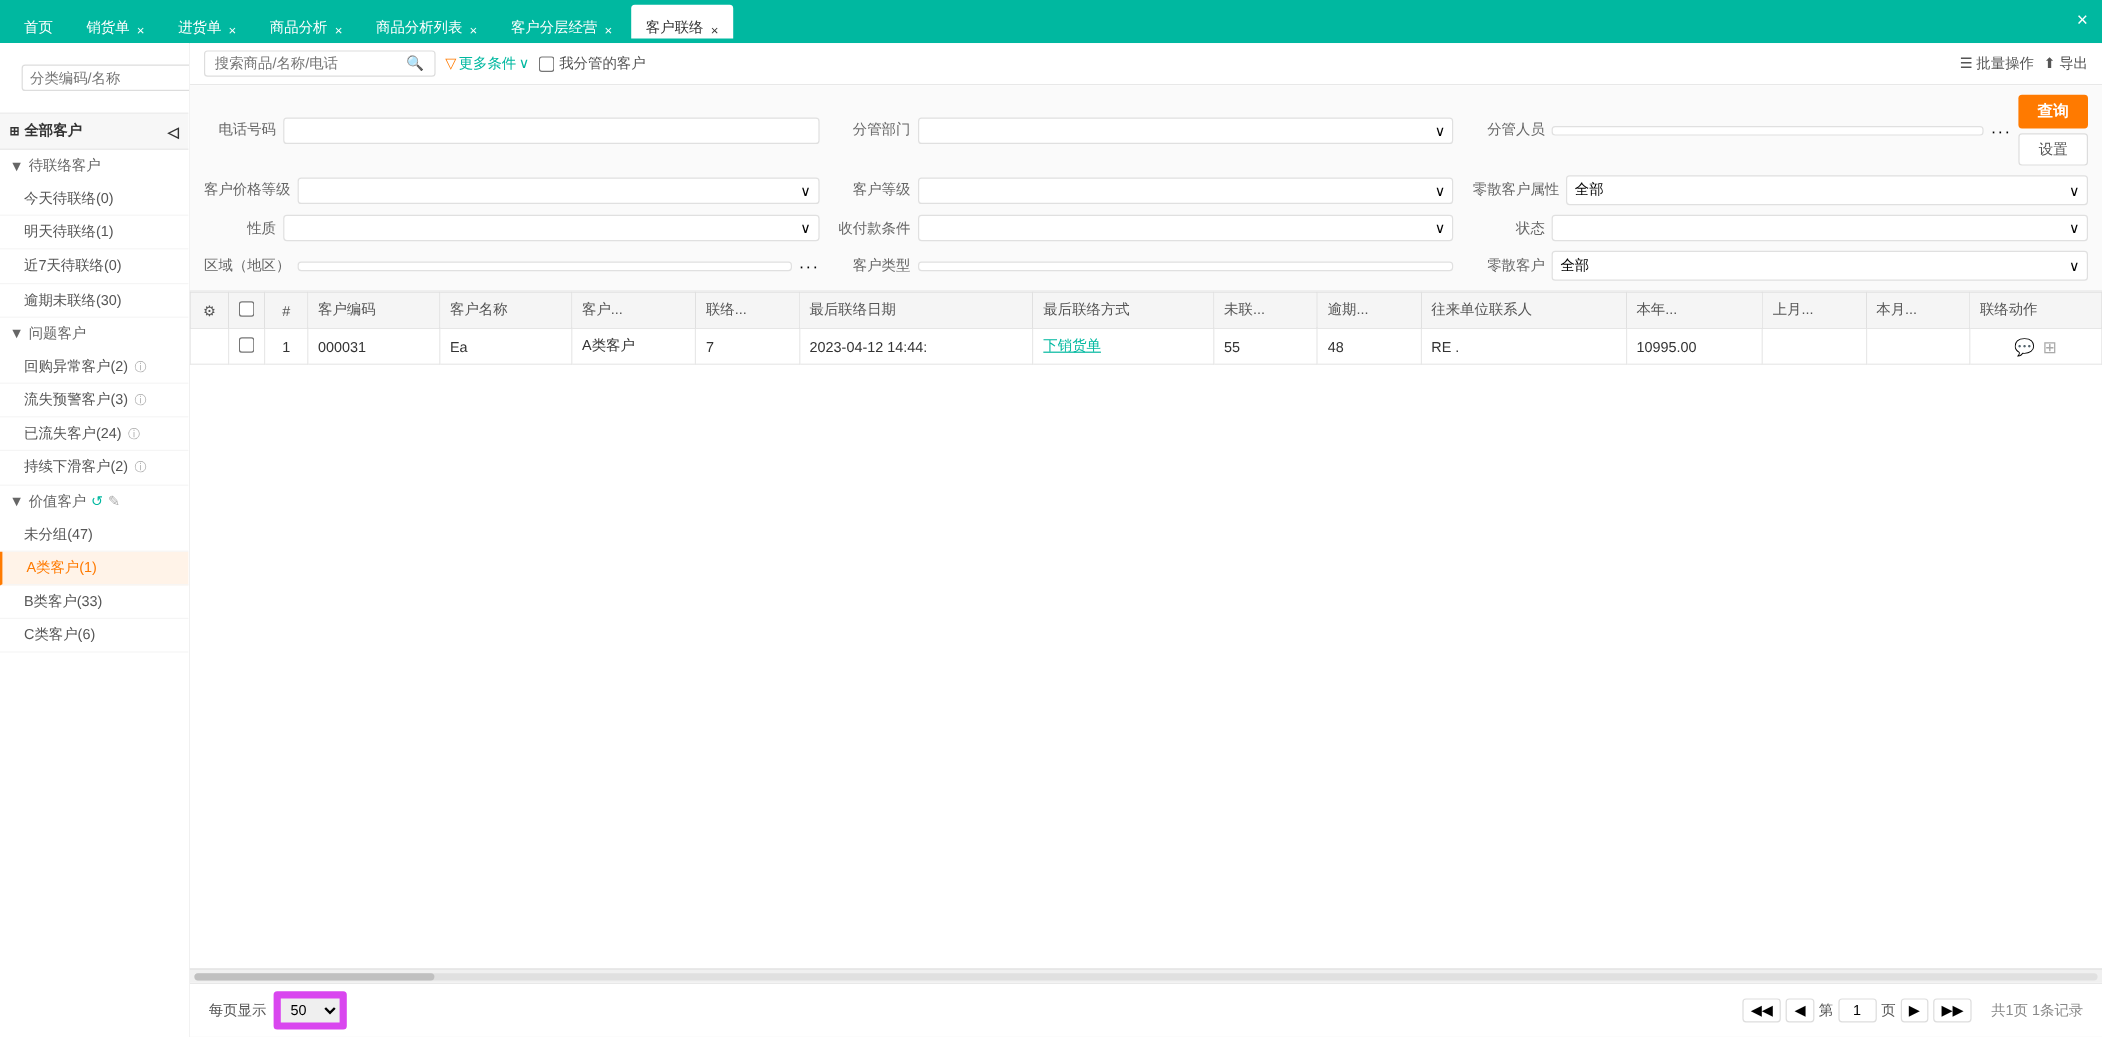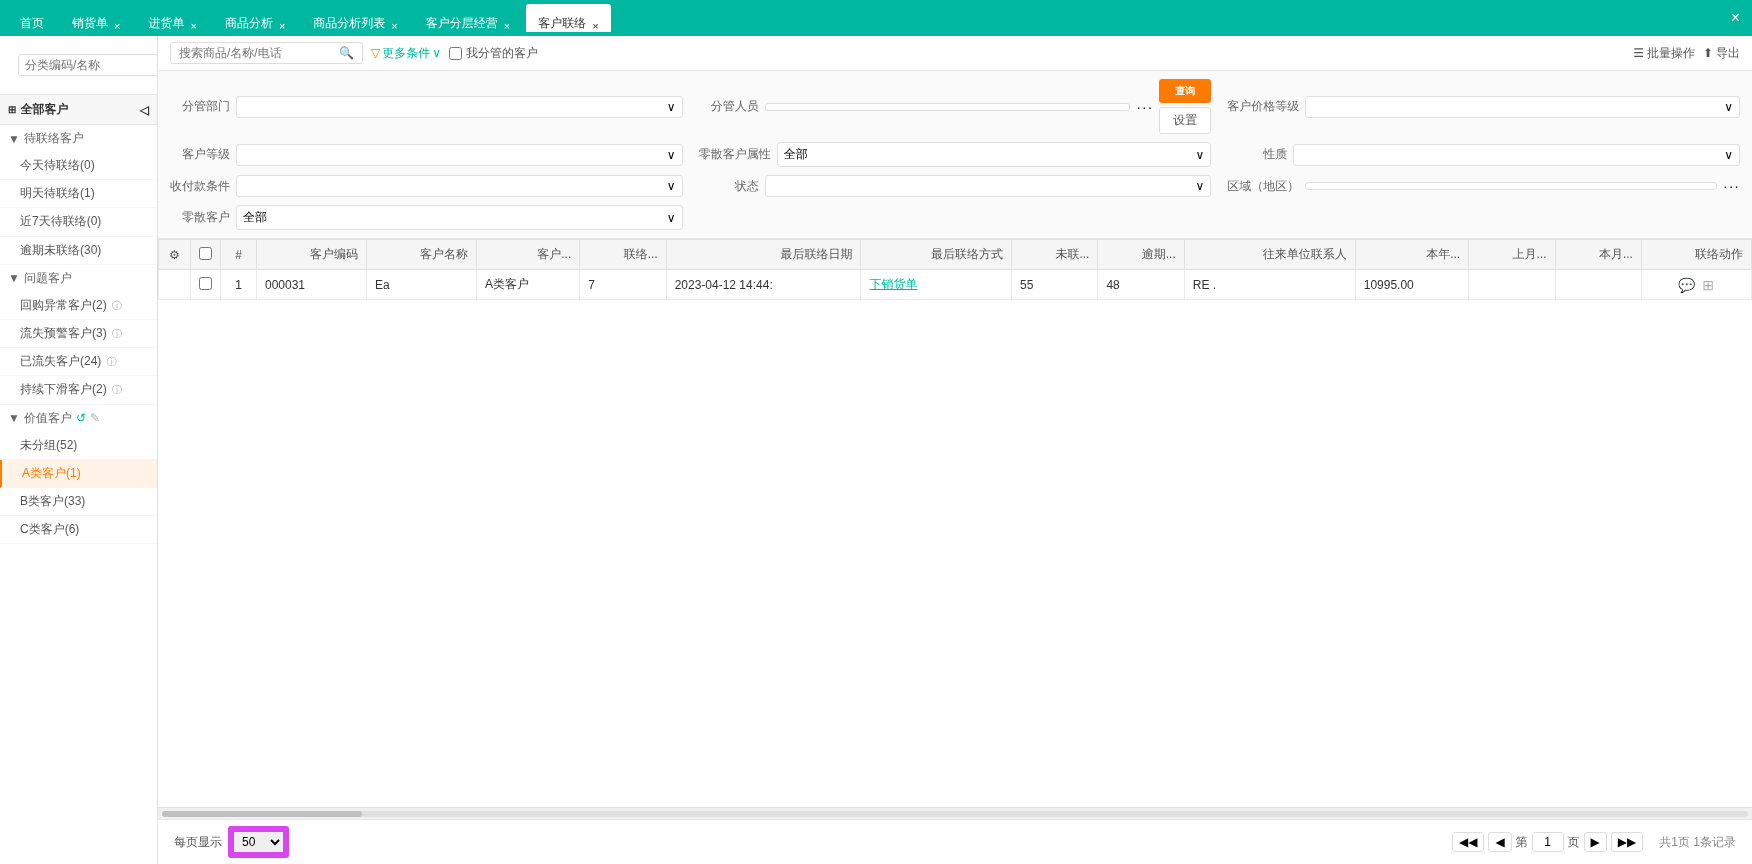--- a/index.html
+++ b/index.html
@@ -86,34 +86,34 @@
       flex: 1; border: 1px solid #e0e0e0; border-radius: 3px; padding: 3px 6px;
       background: white; outline: none; font-size: 12px;
     }
     .filter-select {
       flex: 1; border: 1px solid #e0e0e0; border-radius: 3px; padding: 3px 6px;
       background: white; outline: none; font-size: 12px; display: flex;
       align-items: center; justify-content: space-between; cursor: pointer;
     }
     .btn-query {
       background: #ff7a00; color: white; border: none; border-radius: 3px;
-      padding: 5px 16px; cursor: pointer; font-size: 10px; font-weight: bold;
+      padding: 5px 16px; cursor: pointer; font-size: 13px; font-weight: bold;
     }
     .btn-settings {
       background: white; color: #555; border: 1px solid #ddd; border-radius: 3px;
       padding: 4px 8px; cursor: pointer; font-size: 12px;
     }
     .query-buttons { display: flex; flex-direction: column; gap: 4px; justify-content: center; }
 
     
     .table-container { flex: 1; overflow: auto; }
     table { width: 100%; border-collapse: collapse; }
     thead tr { background: #f5f5f5; }
     th {
-      border: 1px solid #e0e0e0; padding: 6px 8px; text-align: right;
+      border: 1px solid #e0e0e0; padding: 6px 8px; text-align: left;
       font-weight: normal; color: #555; white-space: nowrap; position: sticky; top: 0;
       background: #f5f5f5; z-index: 1;
     }
     td {
       border: 1px solid #e8e8e8; padding: 6px 8px; color: #333;
       white-space: nowrap;
     }
     .th-gear { width: 32px; text-align: center; }
     .th-check { width: 28px; text-align: center; }
     .col-num { width: 36px; text-align: center; }
@@ -238,21 +238,21 @@
       <span style="color:#aaa;font-size:10px;margin-left:2px;">ⓘ</span>
     </div>
 
     <div class="sidebar-section-title">
       <span class="arrow">▼</span>
       <span>价值客户</span>
       <span style="margin-left:4px;color:#00b8a0;">↺</span>
       <span style="margin-left:4px;color:#aaa;">✎</span>
     </div>
     <div class="sidebar-item">
-      <span>未分组(52)</span>
+      <span>未分组(47)</span>
     </div>
     <div class="sidebar-item active">
       <span>A类客户(1)</span>
     </div>
     <div class="sidebar-item">
       <span>B类客户(33)</span>
     </div>
     <div class="sidebar-item">
       <span>C类客户(6)</span>
     </div>
@@ -282,20 +282,24 @@
         <div class="toolbar-btn">
           <span>⬆</span>
           <span>导出</span>
         </div>
       </div>
     </div>
 
     <div class="advanced-filter">
 
       <div class="filter-row">
+        <span class="filter-label">电话号码</span>
+        <input class="filter-input" type="text" style="">
+      </div>
+      <div class="filter-row">
         <span class="filter-label">分管部门</span>
         <div class="filter-select">
           <span></span>
             <span>∨</span>
         </div>
       </div>
       <div class="filter-row">
         <span class="filter-label">分管人员</span>
         <div class="filter-select" style="flex:1;">
           <span></span>
@@ -350,20 +354,26 @@
             <span>∨</span>
         </div>
       </div>
 
       <div class="filter-row">
         <span class="filter-label">区域（地区）</span>
         <div class="filter-select" style="flex:1;">
           <span></span>
         </div>
         <span class="dots-icon">···</span>
+      </div>
+      <div class="filter-row">
+        <span class="filter-label">客户类型</span>
+        <div class="filter-select">
+          <span></span>
+        </div>
       </div>
       <div class="filter-row">
         <span class="filter-label">零散客户</span>
         <div class="filter-select">
           <span>全部</span>
           <span>∨</span>
         </div>
       </div>
     </div>
 

